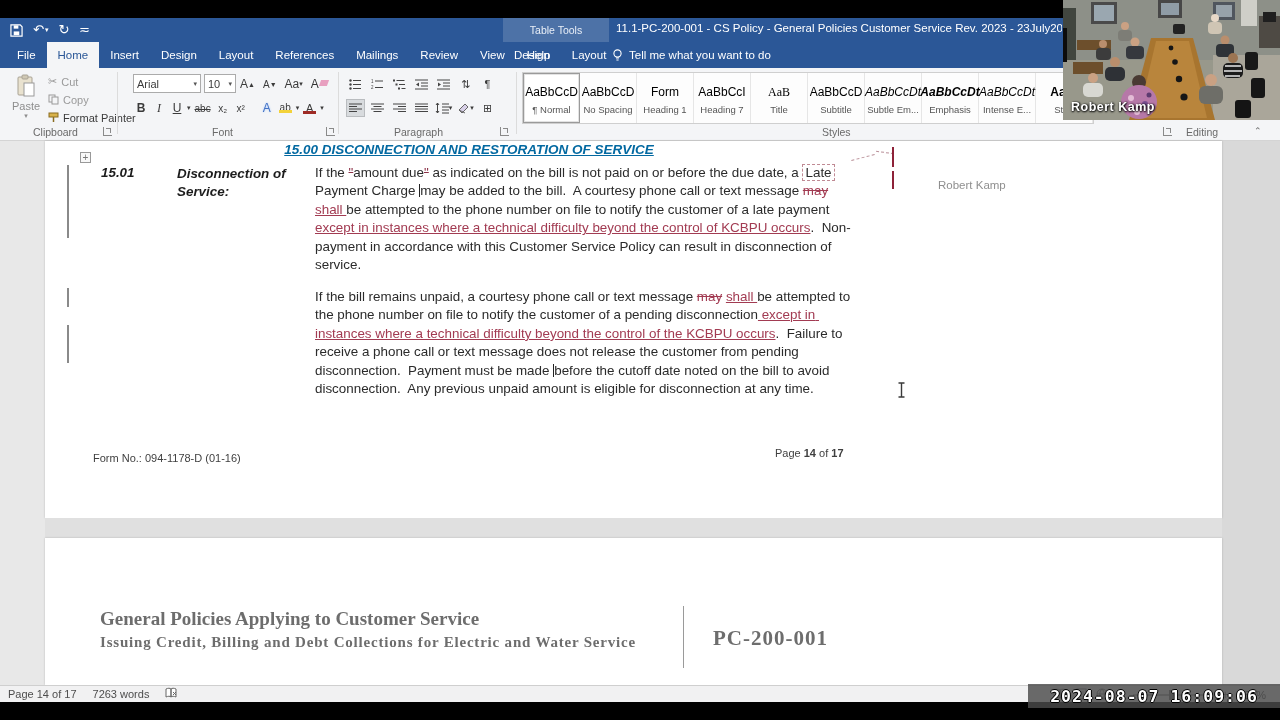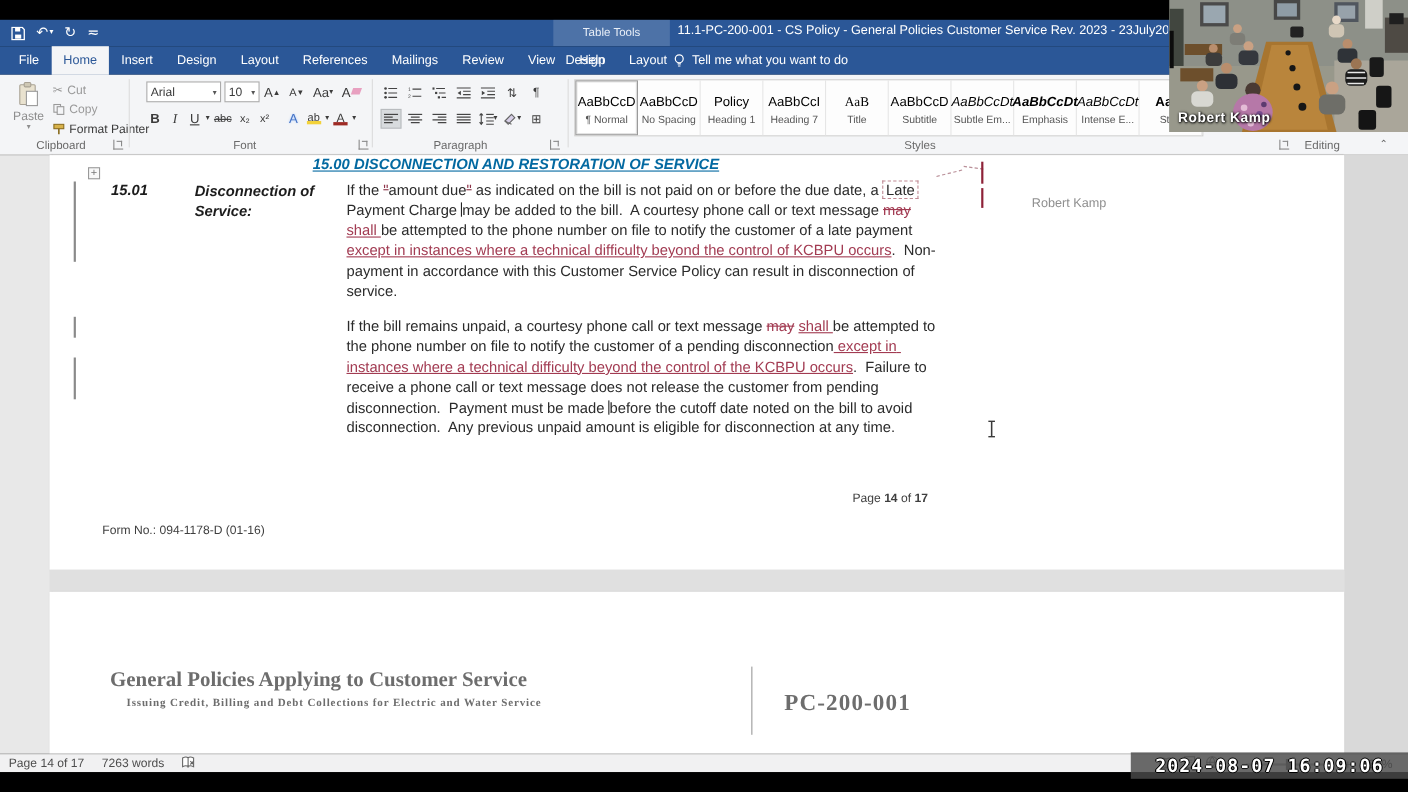--- a/index.html
+++ b/index.html
@@ -73,26 +73,26 @@
   .d{color:#a23b52;text-decoration:line-through;}
   .i{color:#a23b52;text-decoration:underline;}
   .dq{color:#8d3248;text-decoration:line-through;}
   .anchor{border:1px dashed #c08a94;padding:0 2px;}
   .caret{display:inline-block;width:1px;height:13px;background:#222;vertical-align:-2px;}
   .conn{position:absolute;border-top:1px dashed #b98f98;}
   .redline{position:absolute;left:847px;width:2px;background:#8e2238;}
   .margin-author{position:absolute;left:893px;top:38px;font-size:11.5px;color:#8f8f8f;}
   .margin-comment{position:absolute;left:1003px;top:39px;font-size:11px;color:#d3b3ba;display:flex;align-items:center;gap:6px;}
   .margin-comment .dd{color:#3c3c3c;font-size:9px;}
-  .footer-form{position:absolute;left:48px;top:335px;font-size:11px;color:#3f3f3f;}
+  .footer-form{position:absolute;left:48px;top:311px;font-size:11px;color:#3f3f3f;}
   .footer-page{position:absolute;left:730px;top:306px;font-size:11px;color:#3f3f3f;}
   .footer-page b{font-weight:bold;}
   .gap-shadow{position:absolute;left:45px;top:377px;width:1177px;height:20px;background:#e0e0e0;}
   .p2title{position:absolute;left:55px;top:70px;font-family:"Liberation Serif",serif;font-weight:bold;font-size:19px;color:#6d6d6d;}
-  .p2sub{position:absolute;left:70px;top:96px;font-family:"Liberation Serif",serif;font-weight:bold;font-size:10px;letter-spacing:.8px;color:#6d6d6d;}
+  .p2sub{position:absolute;left:55px;top:96px;font-family:"Liberation Serif",serif;font-weight:bold;font-size:15px;letter-spacing:.8px;color:#6d6d6d;}
   .p2div{position:absolute;left:638px;top:68px;width:1px;height:62px;background:#9a9a9a;}
   .p2num{position:absolute;left:668px;top:88px;font-family:"Liberation Serif",serif;font-weight:bold;font-size:21px;letter-spacing:1px;color:#6d6d6d;}
   .ibeam{position:absolute;left:897px;top:382px;}
   
   .statusbar{position:absolute;left:0;top:685px;width:1280px;height:17px;background:#f1f1f2;border-top:1px solid #cfcfcf;
              font-size:11px;color:#4d4d4d;display:flex;align-items:center;}
   .sleft{display:flex;align-items:center;gap:16px;margin-left:8px;}
   .sright{position:absolute;right:14px;top:0;height:17px;display:flex;align-items:center;gap:9px;}
   .zoom-track{position:relative;width:80px;height:2px;background:#a9a9a9;}
   .zoom-thumb{position:absolute;left:36px;top:-4px;width:4px;height:10px;background:#777;}
@@ -329,21 +329,21 @@
     <div class="styles-gallery" id="stylesGallery">
         <div class="style-item selected">
           <div class="pv pv-normal">AaBbCcD</div>
           <div class="nm">¶ Normal</div>
         </div>
         <div class="style-item">
           <div class="pv pv-normal">AaBbCcD</div>
           <div class="nm">No Spacing</div>
         </div>
         <div class="style-item">
-          <div class="pv pv-h1">Policy</div>
+          <div class="pv pv-h1">Form</div>
           <div class="nm">Heading 1</div>
         </div>
         <div class="style-item">
           <div class="pv pv-h2">AaBbCcI</div>
           <div class="nm">Heading 7</div>
         </div>
         <div class="style-item">
           <div class="pv pv-title">AaB</div>
           <div class="nm">Title</div>
         </div>

